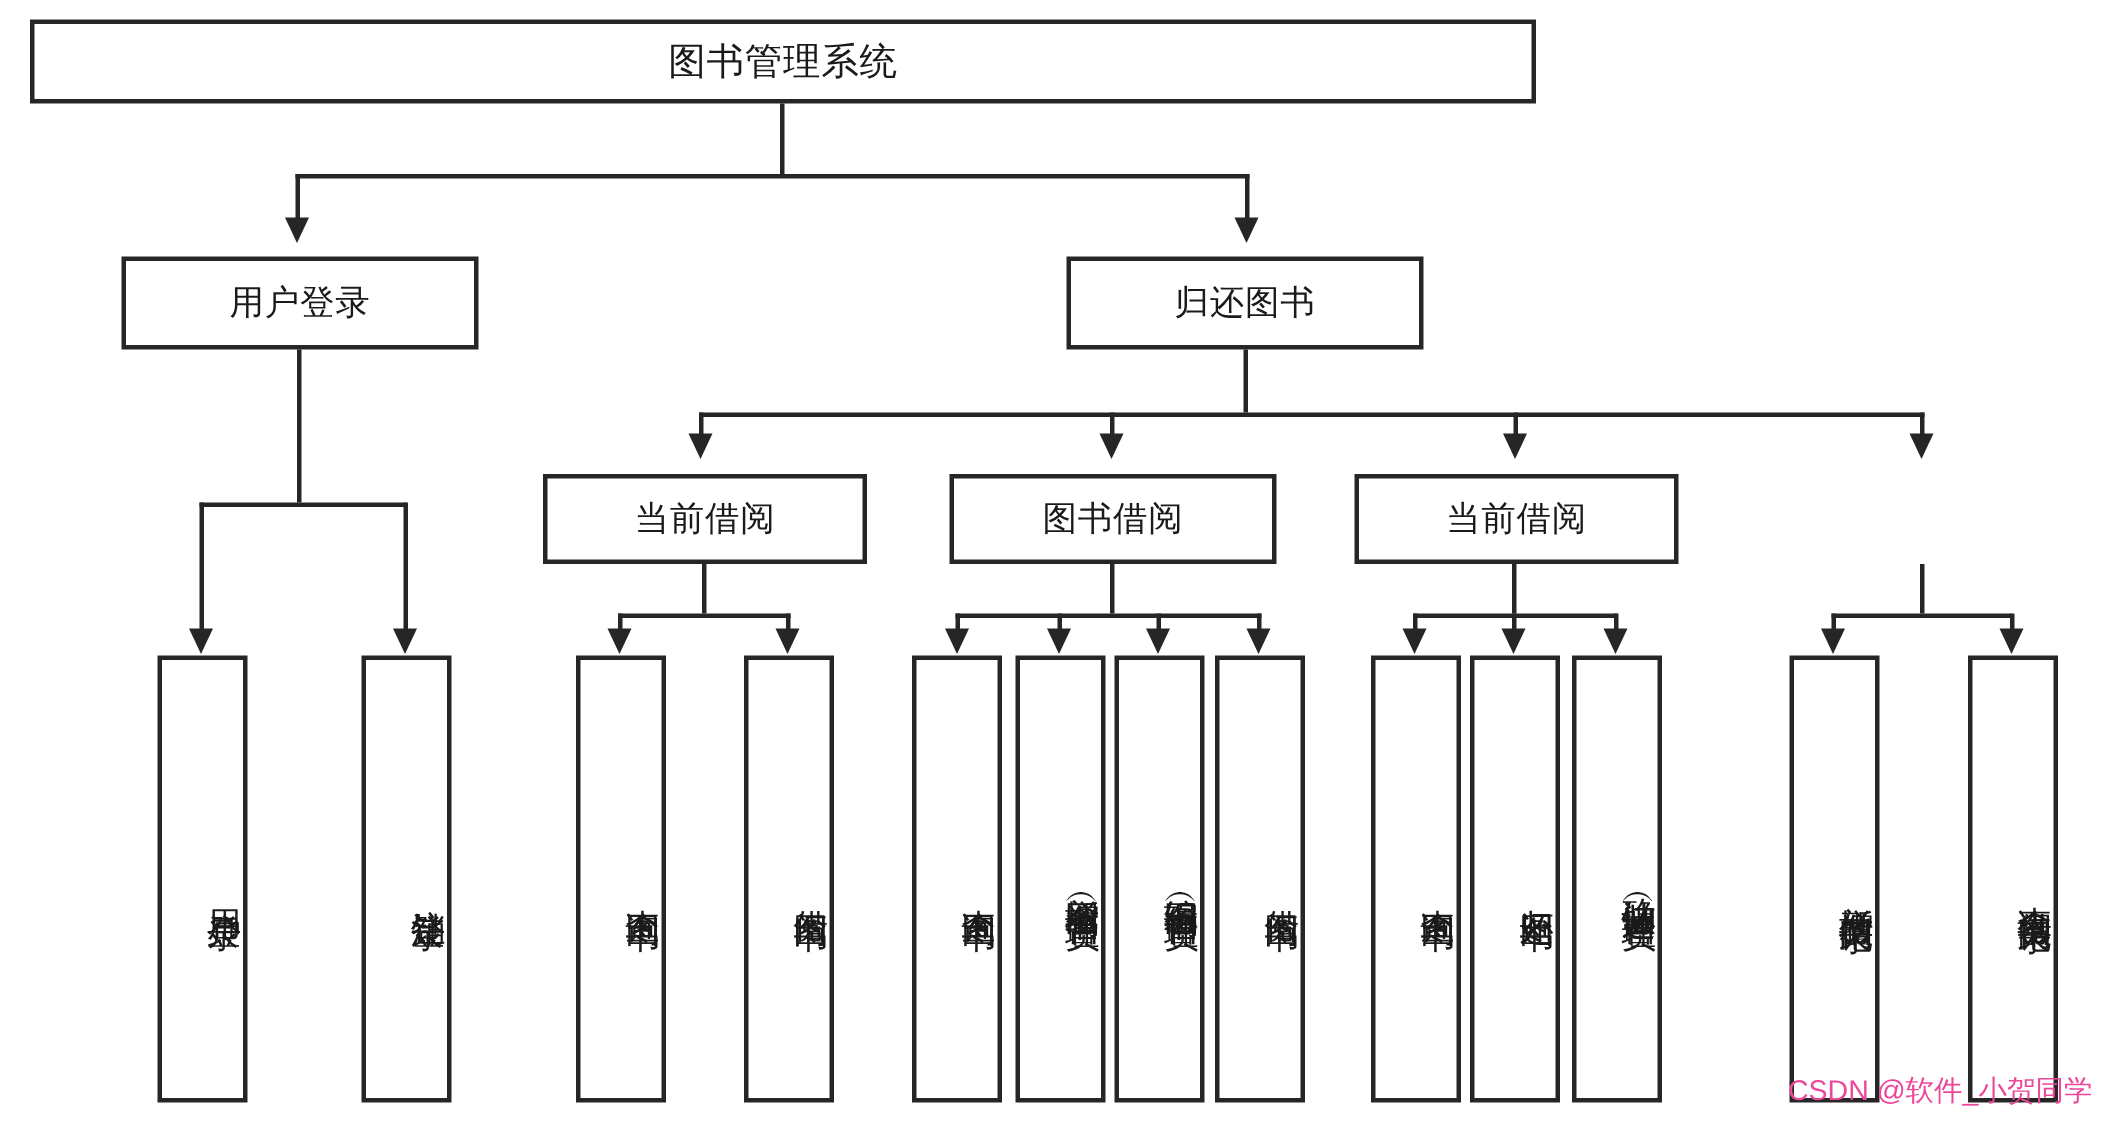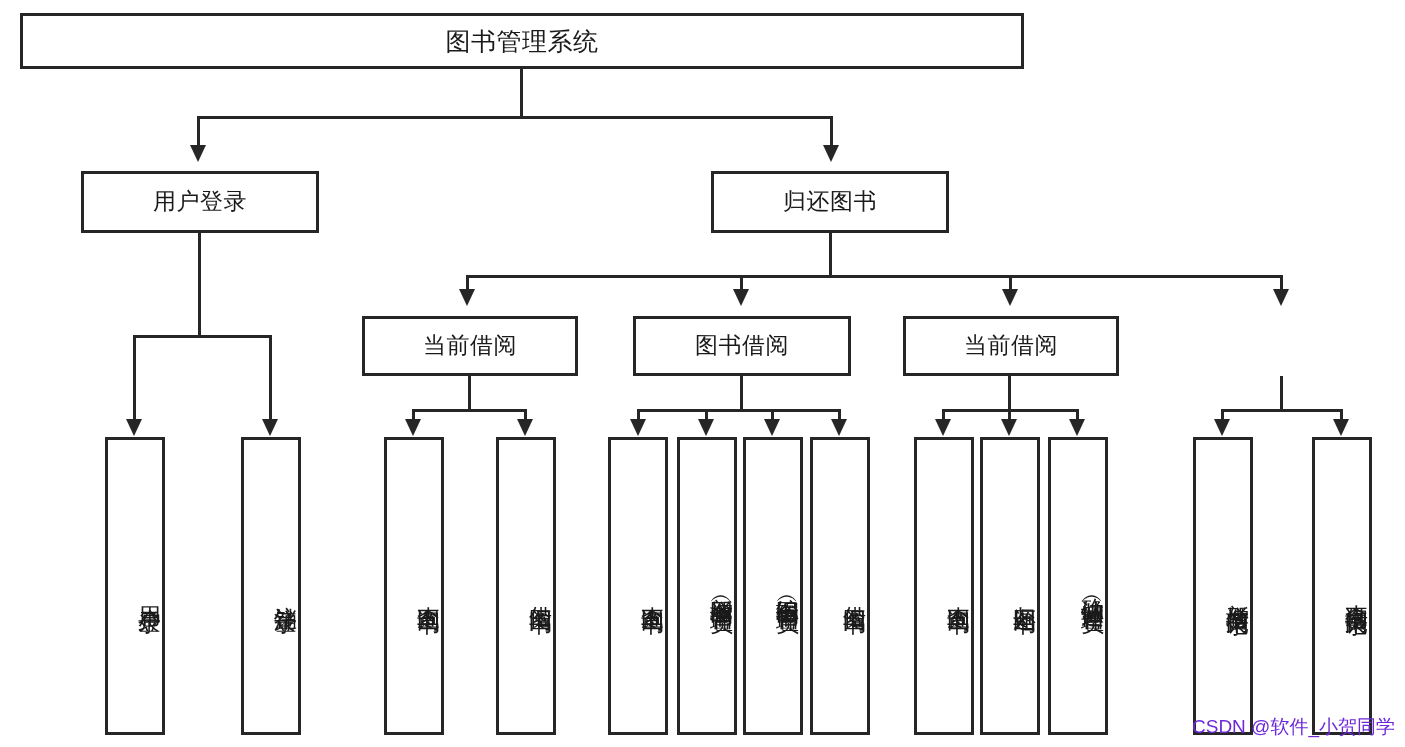--- a/index.html
+++ b/index.html
@@ -60,21 +60,21 @@
     position: absolute;
     width: 0;
     height: 0;
     border-left: 8px solid transparent;
     border-right: 8px solid transparent;
     border-top: 17px solid #262626;
   }
   
   #watermark {
     position: absolute;
-    color: #6d28d9;
+    color: #ec4899;
     font-size: 19px;
     white-space: nowrap;
     user-select: none;
   }
 </style>
 </head>
 <body>
 
 <div id="canvas">
 

